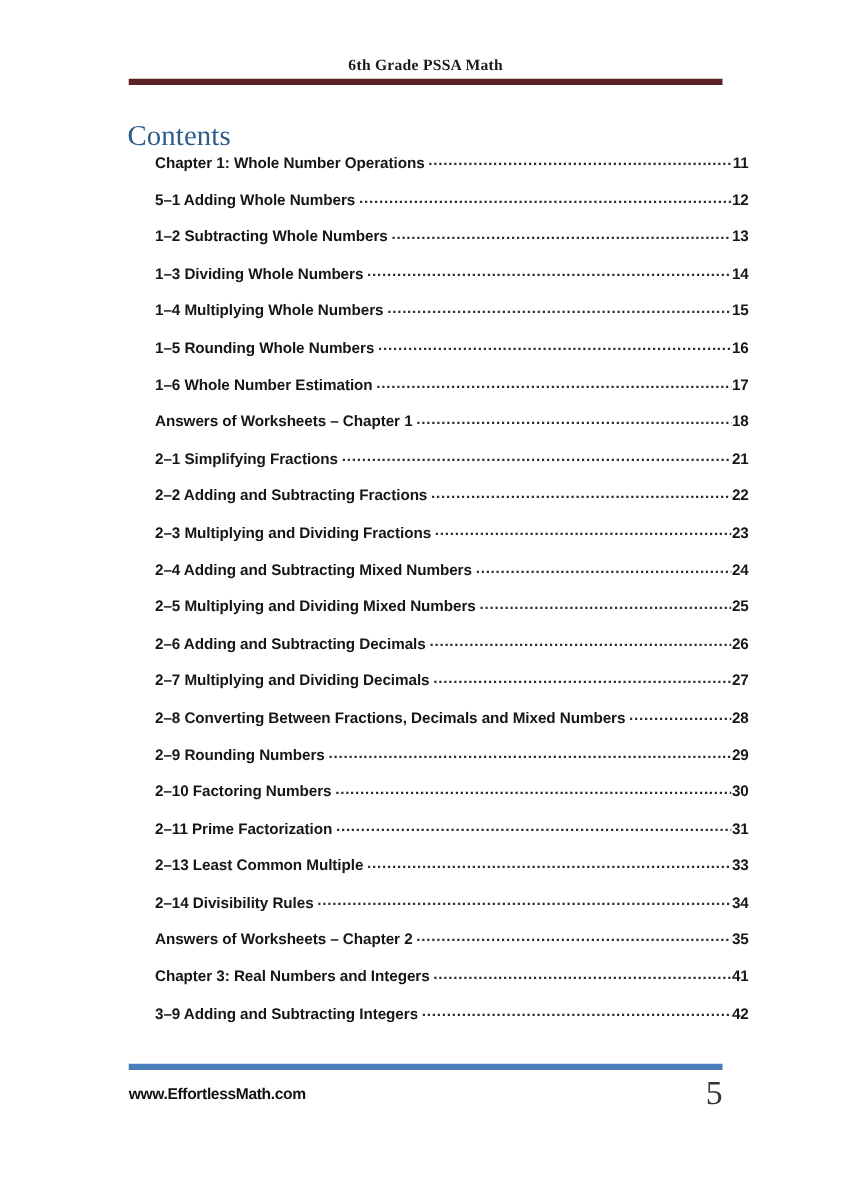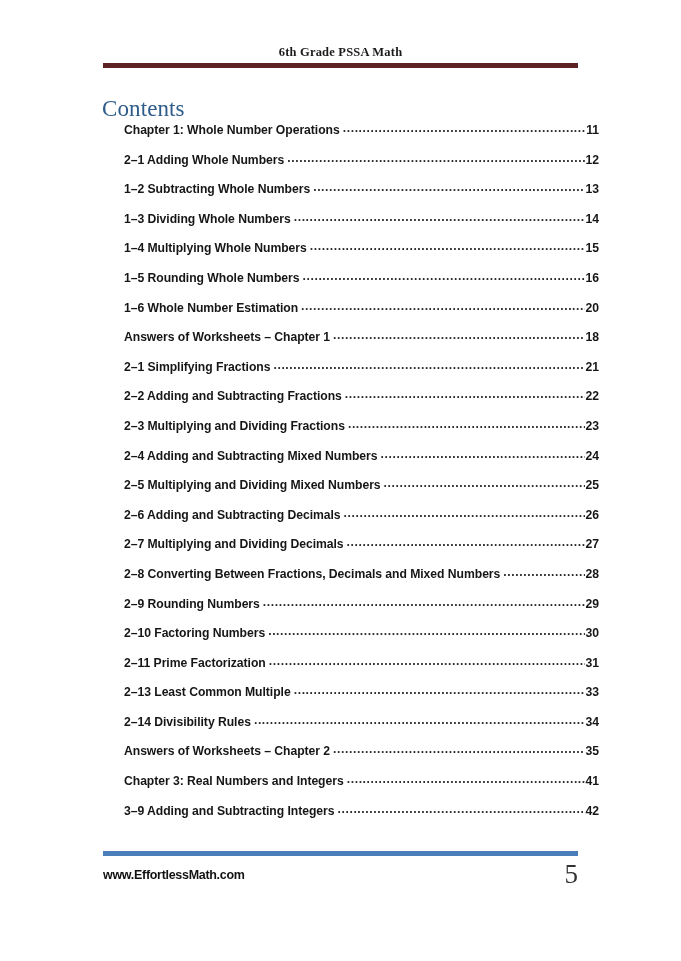--- a/index.html
+++ b/index.html
@@ -162,21 +162,21 @@
   <div class="contents-heading" style="color: rgb(46, 92, 138);">Contents</div>
 
   <div class="toc" id="toc-list">
       <div class="toc-entry">
         <span class="toc-title">Chapter 1: Whole Number Operations</span>
         <span class="toc-gap"></span>
         <span class="toc-leader"></span>
         <span class="toc-page">11</span>
       </div>
       <div class="toc-entry">
-        <span class="toc-title">2–1 Adding Whole Numbers</span>
+        <span class="toc-title">5–1 Adding Whole Numbers</span>
         <span class="toc-gap"></span>
         <span class="toc-leader"></span>
         <span class="toc-page">12</span>
       </div>
       <div class="toc-entry">
         <span class="toc-title">1–2 Subtracting Whole Numbers</span>
         <span class="toc-gap"></span>
         <span class="toc-leader"></span>
         <span class="toc-page">13</span>
       </div>
@@ -195,21 +195,21 @@
       <div class="toc-entry">
         <span class="toc-title">1–5 Rounding Whole Numbers</span>
         <span class="toc-gap"></span>
         <span class="toc-leader"></span>
         <span class="toc-page">16</span>
       </div>
       <div class="toc-entry">
         <span class="toc-title">1–6 Whole Number Estimation</span>
         <span class="toc-gap"></span>
         <span class="toc-leader"></span>
-        <span class="toc-page">20</span>
+        <span class="toc-page">17</span>
       </div>
       <div class="toc-entry">
         <span class="toc-title">Answers of Worksheets – Chapter 1</span>
         <span class="toc-gap"></span>
         <span class="toc-leader"></span>
         <span class="toc-page">18</span>
       </div>
       <div class="toc-entry">
         <span class="toc-title">2–1 Simplifying Fractions</span>
         <span class="toc-gap"></span>

